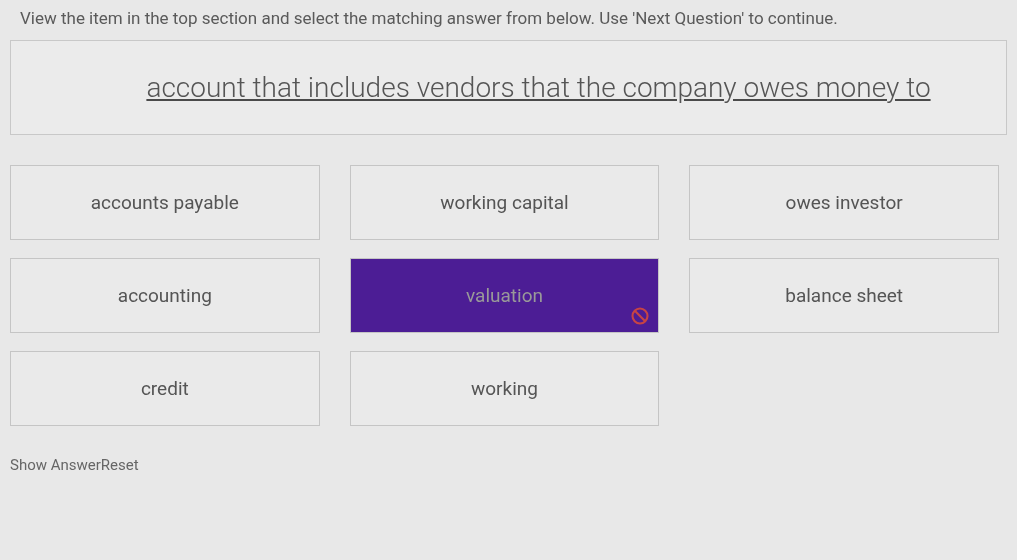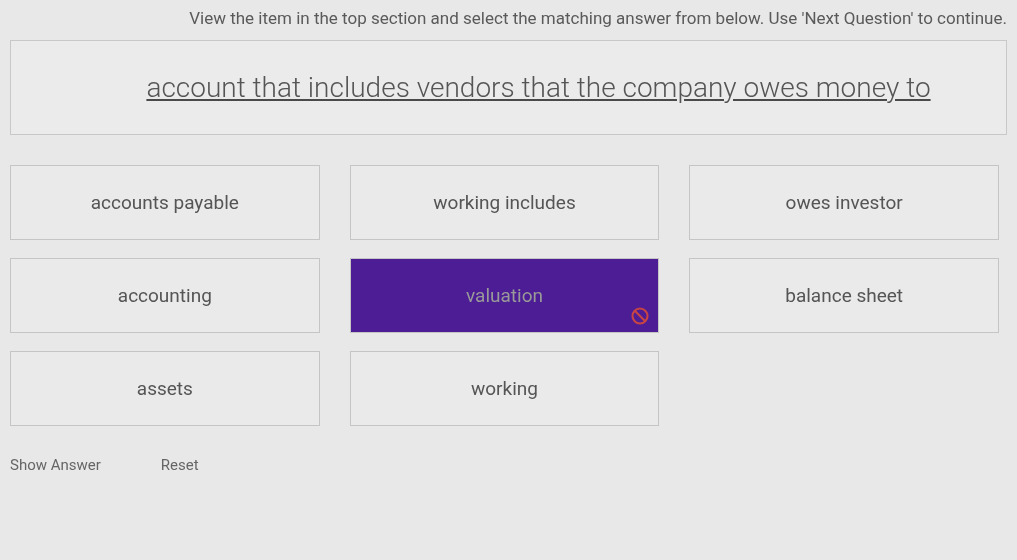--- a/index.html
+++ b/index.html
@@ -13,21 +13,20 @@
       width: 1017px;
       height: 560px;
       overflow: hidden;
       color: #4a4a4a;
     }
     .instruction {
       padding: 8px 10px 12px 20px;
       font-size: 17px;
       color: #5a5a5a;
       font-weight: 400;
-      text-align: right;
     }
     .question-container {
       margin: 0 10px;
       border: 1px solid #c8c8c8;
       background: #ebebeb;
       padding: 30px 20px;
       text-decoration: underline;
     }
     .question-text {
       font-size: 28px;
@@ -67,21 +66,20 @@
       right: 8px;
       width: 20px;
       height: 20px;
     }
     .forbidden-icon svg {
       width: 100%;
       height: 100%;
     }
     .footer {
       display: flex;
-      gap: 60px;
       padding: 20px 10px 0 10px;
       font-size: 15px;
       color: #666;
     }
     .footer-link {
       cursor: pointer;
     }
   </style>
 </head>
 <body>
@@ -90,42 +88,42 @@
 
 <div class="question-container">
   <div class="question-text">account that includes vendors that the company owes money to</div>
 </div>
 
 <div class="answers-grid">
   <div class="answer-option">
     <span>accounts payable</span>
   </div>
   <div class="answer-option">
-    <span>working includes</span>
+    <span>working capital</span>
   </div>
   <div class="answer-option">
     <span>owes investor</span>
   </div>
   <div class="answer-option">
     <span>accounting</span>
   </div>
   <div class="answer-option disabled">
     <span>valuation</span>
     <span class="forbidden-icon">
       <svg viewBox="0 0 24 24" fill="none" stroke="#c74444" stroke-width="2.5">
         <circle cx="12" cy="12" r="9"></circle>
         <line x1="5.5" y1="5.5" x2="18.5" y2="18.5"></line>
       </svg>
     </span>
   </div>
   <div class="answer-option">
     <span>balance sheet</span>
   </div>
   <div class="answer-option">
-    <span>assets</span>
+    <span>credit</span>
   </div>
   <div class="answer-option">
     <span>working</span>
   </div>
 </div>
 
 <div class="footer">
   <span class="footer-link">Show Answer</span>
   <span class="footer-link">Reset</span>
 </div>

